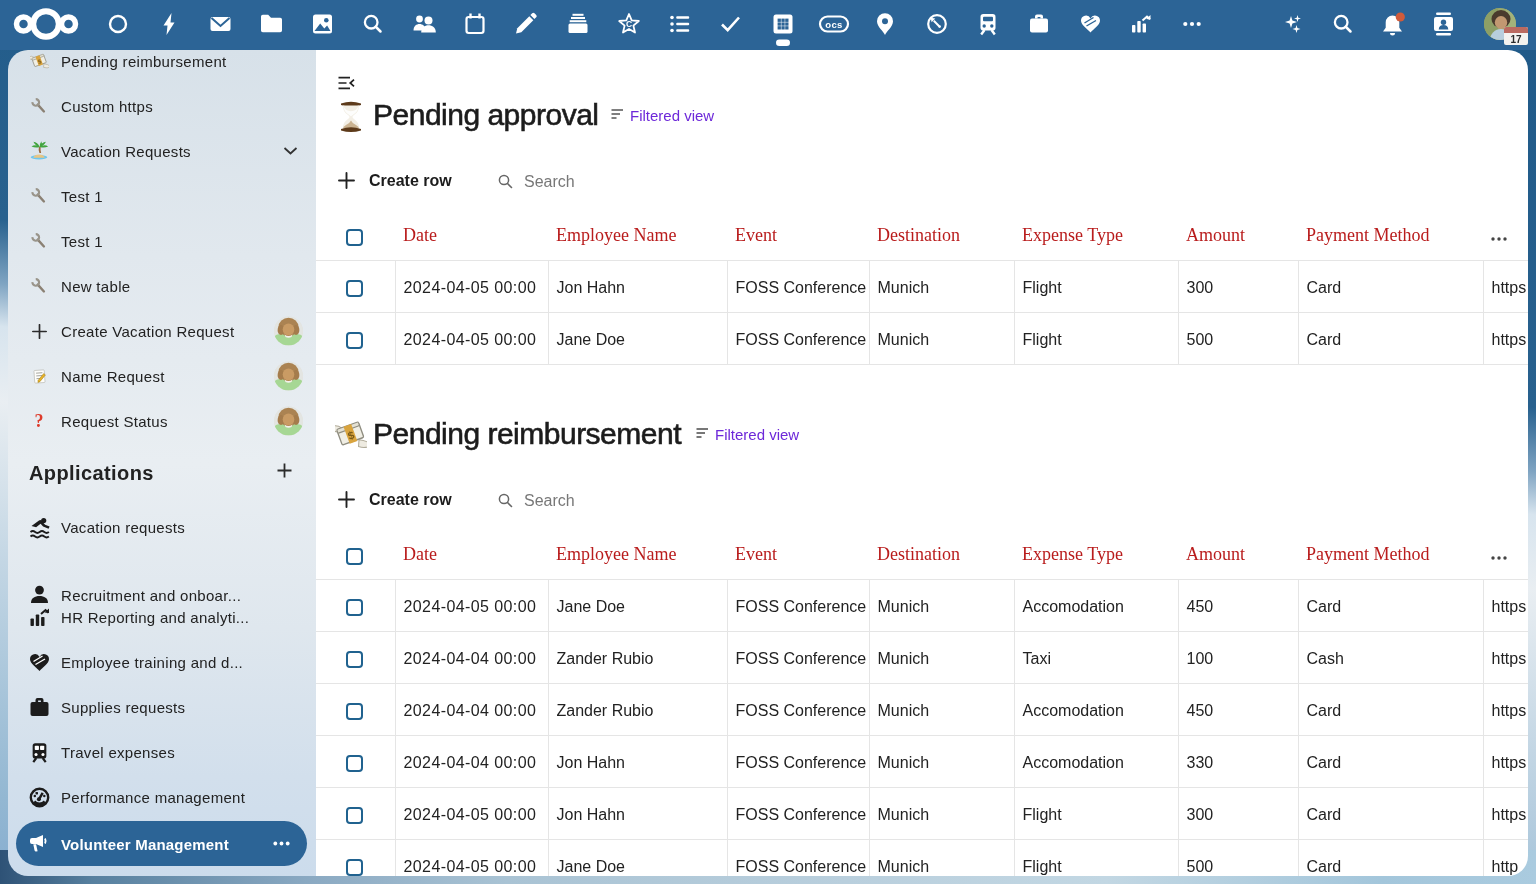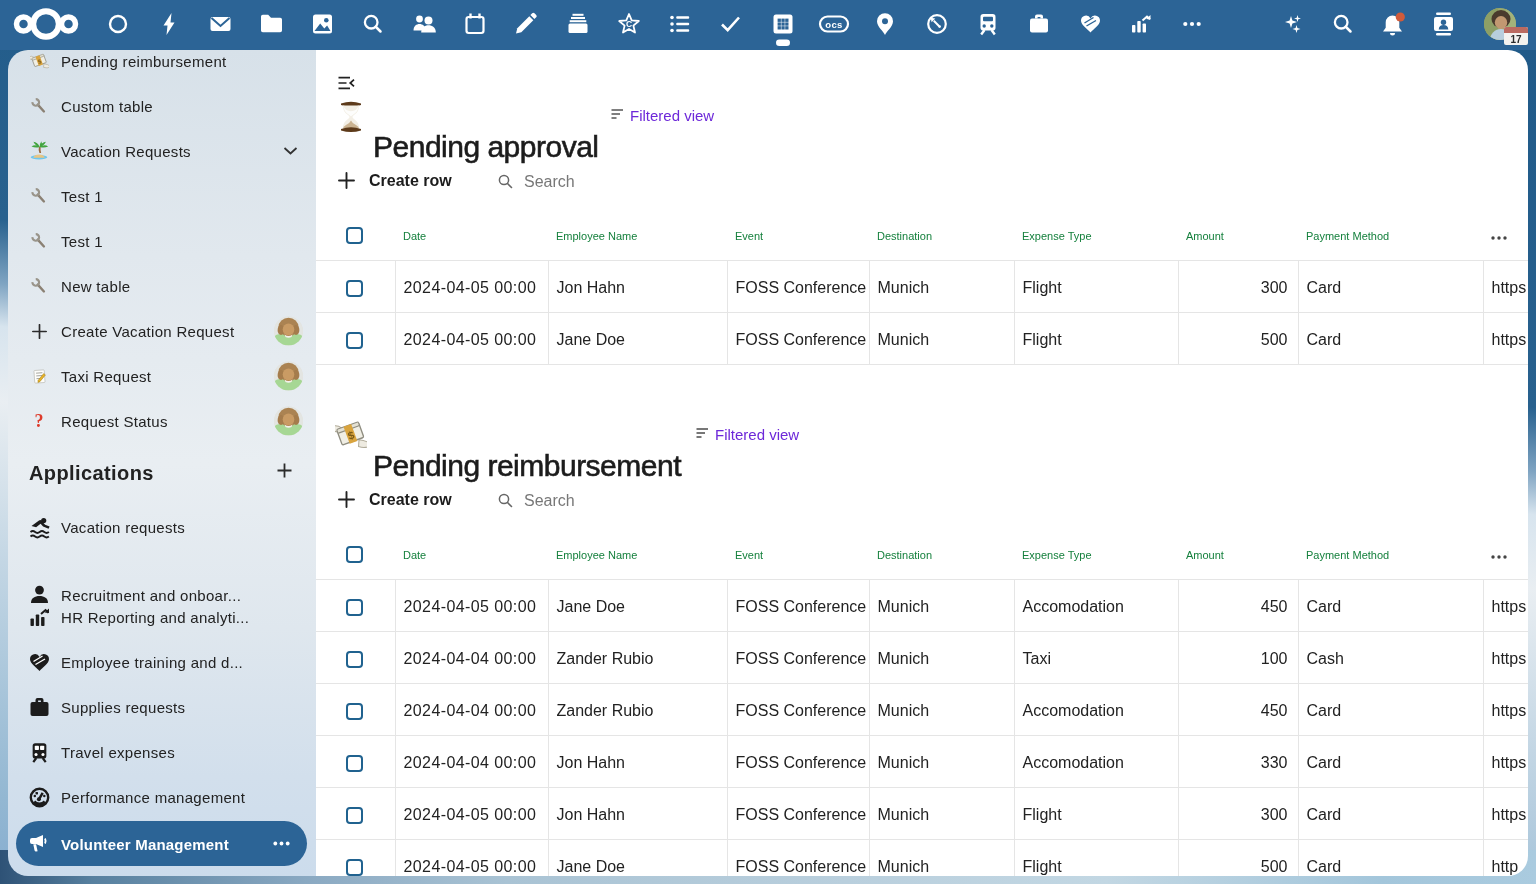--- a/index.html
+++ b/index.html
@@ -31,33 +31,33 @@
 .sitem .label { position:absolute; left:53px; top:50%; transform:translateY(-50%); font-size:15px; color:#222; white-space:nowrap; letter-spacing:0.3px; }
 .sitem .right { position:absolute; right:13px; top:50%; transform:translateY(-50%); }
 .apps-head { position:absolute; left:21px; width:270px; font-size:20px; font-weight:bold; color:#222; letter-spacing:0.4px; }
 .mini-avatar { width:29px; height:29px; border-radius:50%; overflow:hidden; position:relative; background:#e2e2dc; }
 
 
 #pill { position:absolute; left:8px; top:771px; width:291px; height:45px; border-radius:23px; background:#2c6496; }
 #pill .label { position:absolute; left:45px; top:50%; transform:translateY(-50%); font-size:15px; font-weight:bold; color:#fff; letter-spacing:0.2px; }
 
 
-h1.tbl { position:absolute; font-size:30px; font-weight:normal; -webkit-text-stroke:0.6px #1c1c1c; color:#1c1c1c; letter-spacing:-0.5px; white-space:nowrap;margin-top:32px; }
+h1.tbl { position:absolute; font-size:30px; font-weight:normal; -webkit-text-stroke:0.6px #1c1c1c; color:#1c1c1c; letter-spacing:-0.5px; white-space:nowrap; }
 .fview { position:absolute; font-size:15px; color:#6d28d9; white-space:nowrap; }
 .createrow { position:absolute; font-size:16px; font-weight:bold; color:#1c1c1c; white-space:nowrap; }
 .search { position:absolute; font-size:16px; color:#777; white-space:nowrap; }
 
 table.nc { position:absolute; left:0; border-collapse:collapse; table-layout:fixed; width:1212px; font-size:16px; color:#222; }
 table.nc td.dt { letter-spacing:0.4px; }
-table.nc th { font-weight:normal; color:#15803d; text-align:left; height:48px; padding:0 0 0 8px; vertical-align:middle; font-size:11px; }
+table.nc th { font-weight:normal; color:#b91c1c; text-align:left; height:48px; padding:0 0 0 8px; vertical-align:middle; font-size:18px;font-family:Liberation Serif, serif; }
 table.nc td { border:1px solid #e5e5e5; height:52px; padding:3px 0 0 8px; vertical-align:middle; white-space:nowrap; overflow:hidden; }
 table.nc td:first-child, table.nc th:first-child { border-left:none; padding-left:30px; }
 table.nc td:last-child, table.nc th:last-child { border-right:none; }
 table.nc tr.hdr th { border:none; border-bottom:1px solid #e5e5e5; }
-table.nc td.num { text-align:right; padding-right:10px; }
+table.nc td.num { text-align:left; padding-right:10px; }
 .cb { width:17px; height:17px; border:2px solid #20628f; border-radius:4px; background:#fff; display:inline-block; vertical-align:middle; }
 </style>
 </head>
 <body>
 <div id="bgbottom"></div>
 <div id="header">
 <svg width="1536" height="50" viewBox="0 0 1536 50">
 <defs>
  <g id="loupe">
           <circle cx="-1.8" cy="-1.8" r="6.3" fill="none" stroke="#fff" stroke-width="2.3"></circle>
@@ -350,21 +350,21 @@
           </svg>
         </span>
         <span class="label">Pending reimbursement</span>
       </div>
     <div class="sitem" style="top:33.5px">
         <span class="icon">
           <svg width="18" height="18" viewBox="-12 -12 24 24">
             <use href="#e-wrench"></use>
           </svg>
         </span>
-        <span class="label">Custom table</span>
+        <span class="label">Custom https</span>
       </div>
     <div class="sitem" style="top:78.5px">
         <span class="icon">
           <svg width="20" height="20" viewBox="-12 -12 24 24">
             <use href="#e-island"></use>
           </svg>
         </span>
         <span class="label">Vacation Requests</span>
       <svg class="right" style="right:18px" width="15" height="9" viewBox="0 0 15 9">
           <path d="M1.5,1.5 L7.5,7 L13.5,1.5" fill="none" stroke="#333" stroke-width="1.8"></path>
@@ -404,21 +404,21 @@
       <span class="right mini-avatar"><svg width="29" height="29" viewBox="-14.5 -14.5 29 29">
             <use href="#mini-av"></use>
           </svg></span>
       </div>
     <div class="sitem" style="top:303.5px">
         <span class="icon">
           <svg width="19" height="19" viewBox="-12 -12 24 24">
             <use href="#e-memo"></use>
           </svg>
         </span>
-        <span class="label">Taxi Request</span>
+        <span class="label">Name Request</span>
       <span class="right mini-avatar"><svg width="29" height="29" viewBox="-14.5 -14.5 29 29">
             <use href="#mini-av"></use>
           </svg></span>
       </div>
     <div class="sitem" style="top:348.5px">
         <span class="icon">
           <span style="font-size:18px;font-weight:bold;color:#dd3b2b;font-family:'Liberation Serif',serif;">?</span>
         </span>
         <span class="label">Request Status</span>
       <span class="right mini-avatar"><svg width="29" height="29" viewBox="-14.5 -14.5 29 29">

